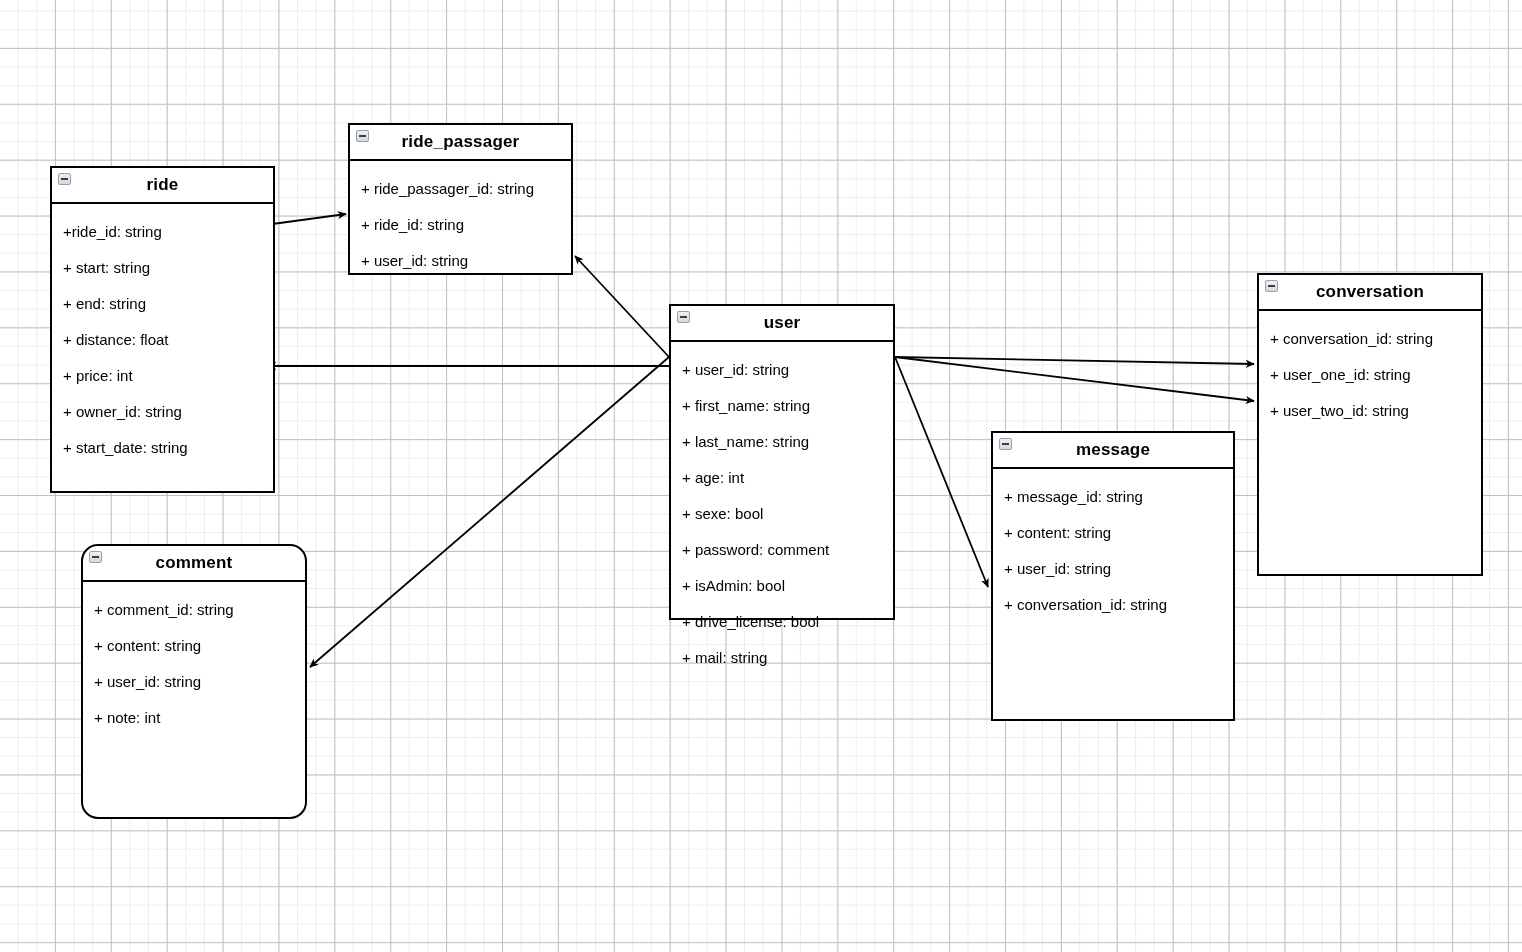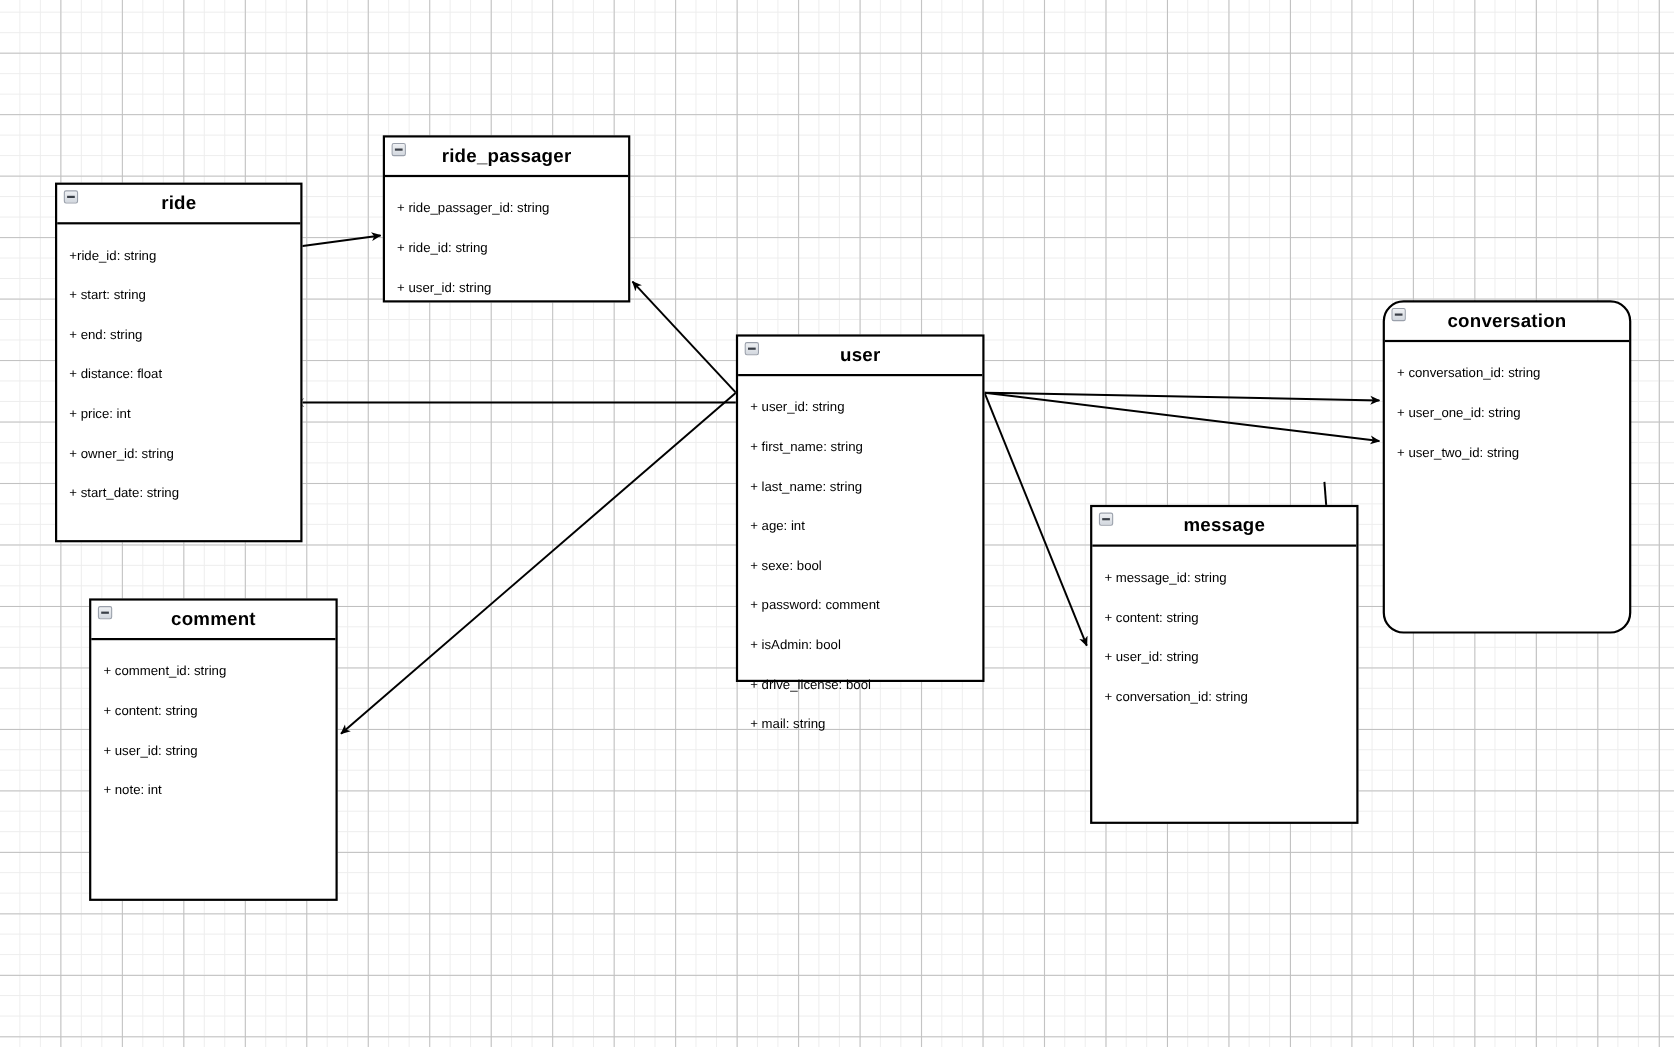--- a/index.html
+++ b/index.html
@@ -75,21 +75,21 @@
   .collapse-icon i {
     display: block;
     width: 7px;
     height: 2px;
     background: #3a3f47;
   }
   .uml-body {
     padding: 10px 0 0 0;
   }
   .uml-attr {
-    font-size: 12px;
+    font-size: 15px;
     color: #000000;
     padding: 0 10px 0 11px;
     height: 36px;
     line-height: 36px;
     white-space: nowrap;
     overflow: hidden;
   }
 </style>
 </head>
 <body>
@@ -159,51 +159,51 @@
       <div class="uml-attr">+ last_name: string</div>
       <div class="uml-attr">+ age: int</div>
       <div class="uml-attr">+ sexe: bool</div>
       <div class="uml-attr">+ password: comment</div>
       <div class="uml-attr">+ isAdmin: bool</div>
       <div class="uml-attr">+ drive_license: bool</div>
       <div class="uml-attr">+ mail: string</div>
     </div>
   </div>
 
-  <div class="uml-class" style="left:81px; top:544px; width:226px; height:275px;">
+  <div class="uml-class" style="left:81px; top:544px; width:226px; height:275px;border-radius:17px;">
     <div class="uml-title">
       <span class="collapse-icon">
           <i></i>
         </span>
       <span class="uml-title-text">comment</span>
     </div>
     <div class="uml-body">
       <div class="uml-attr">+ comment_id: string</div>
       <div class="uml-attr">+ content: string</div>
       <div class="uml-attr">+ user_id: string</div>
       <div class="uml-attr">+ note: int</div>
     </div>
   </div>
 
-  <div class="uml-class" style="left:991px; top:459px; width:244px; height:290px;">
+  <div class="uml-class" style="left:991px; top:431px; width:244px; height:290px;">
     <div class="uml-title">
       <span class="collapse-icon">
           <i></i>
         </span>
       <span class="uml-title-text">message</span>
     </div>
     <div class="uml-body">
       <div class="uml-attr">+ message_id: string</div>
       <div class="uml-attr">+ content: string</div>
       <div class="uml-attr">+ user_id: string</div>
       <div class="uml-attr">+ conversation_id: string</div>
     </div>
   </div>
 
-  <div class="uml-class" style="left:1257px; top:273px; width:226px; height:303px;border-radius:19px;">
+  <div class="uml-class" style="left:1257px; top:273px; width:226px; height:303px;">
     <div class="uml-title">
       <span class="collapse-icon">
           <i></i>
         </span>
       <span class="uml-title-text">conversation</span>
     </div>
     <div class="uml-body">
       <div class="uml-attr">+ conversation_id: string</div>
       <div class="uml-attr">+ user_one_id: string</div>
       <div class="uml-attr">+ user_two_id: string</div>

